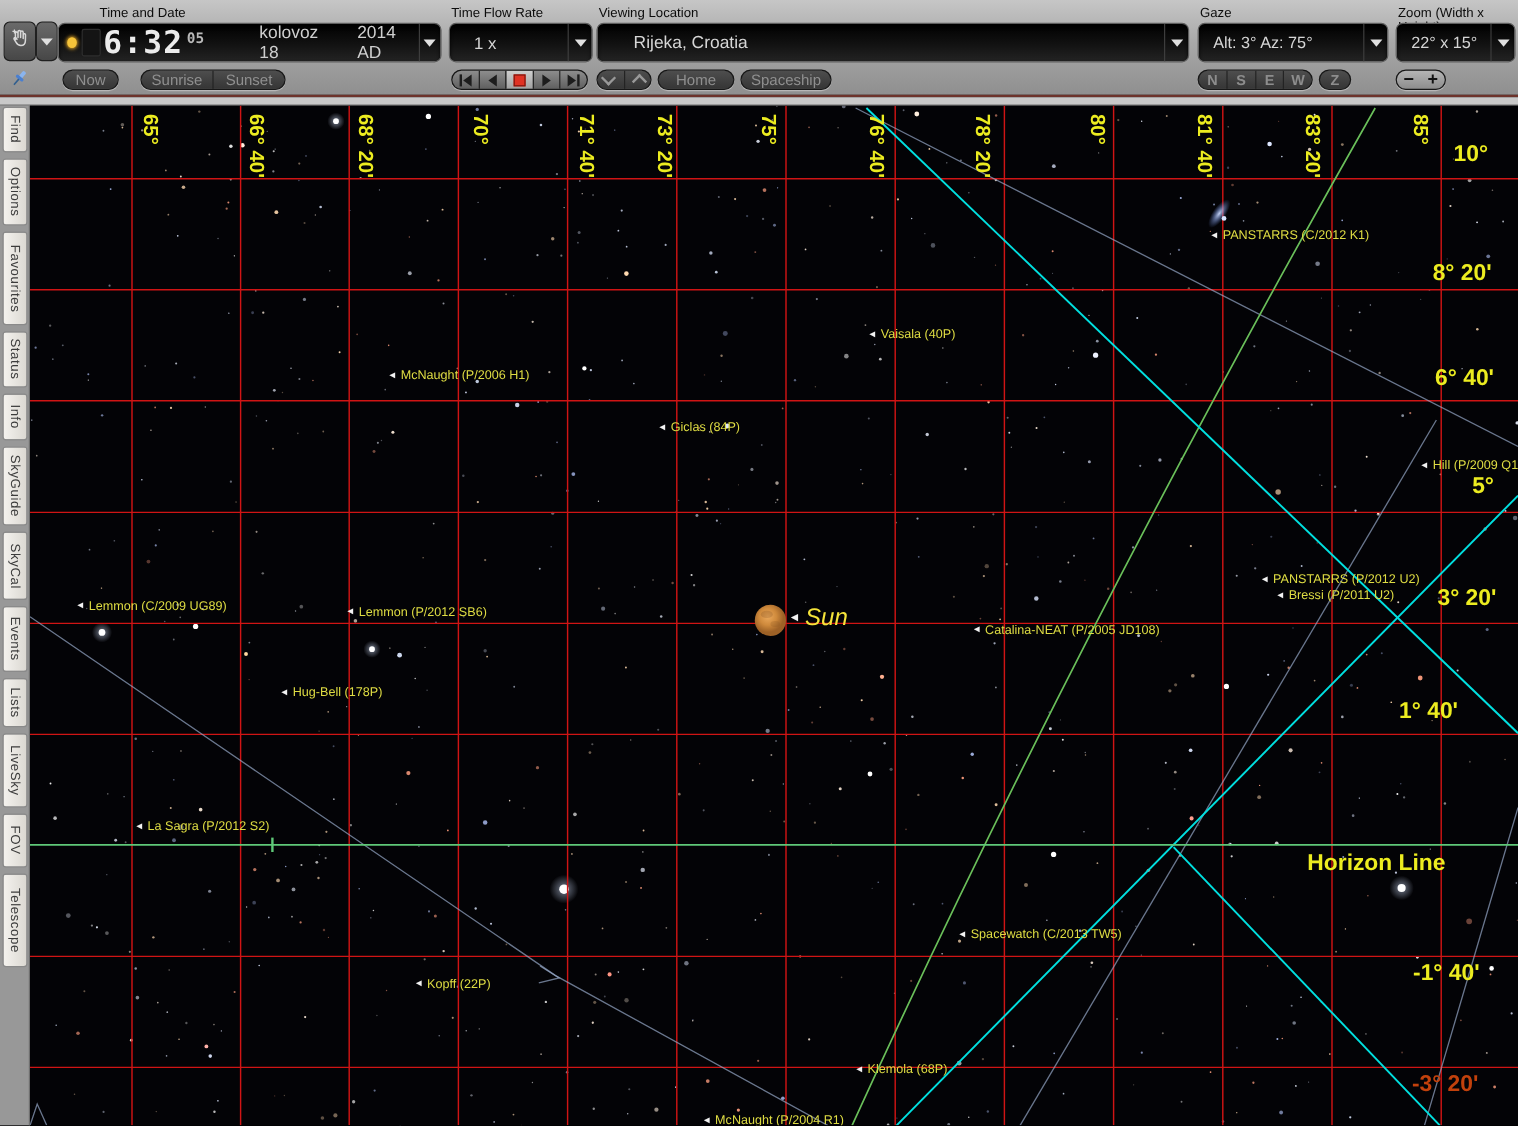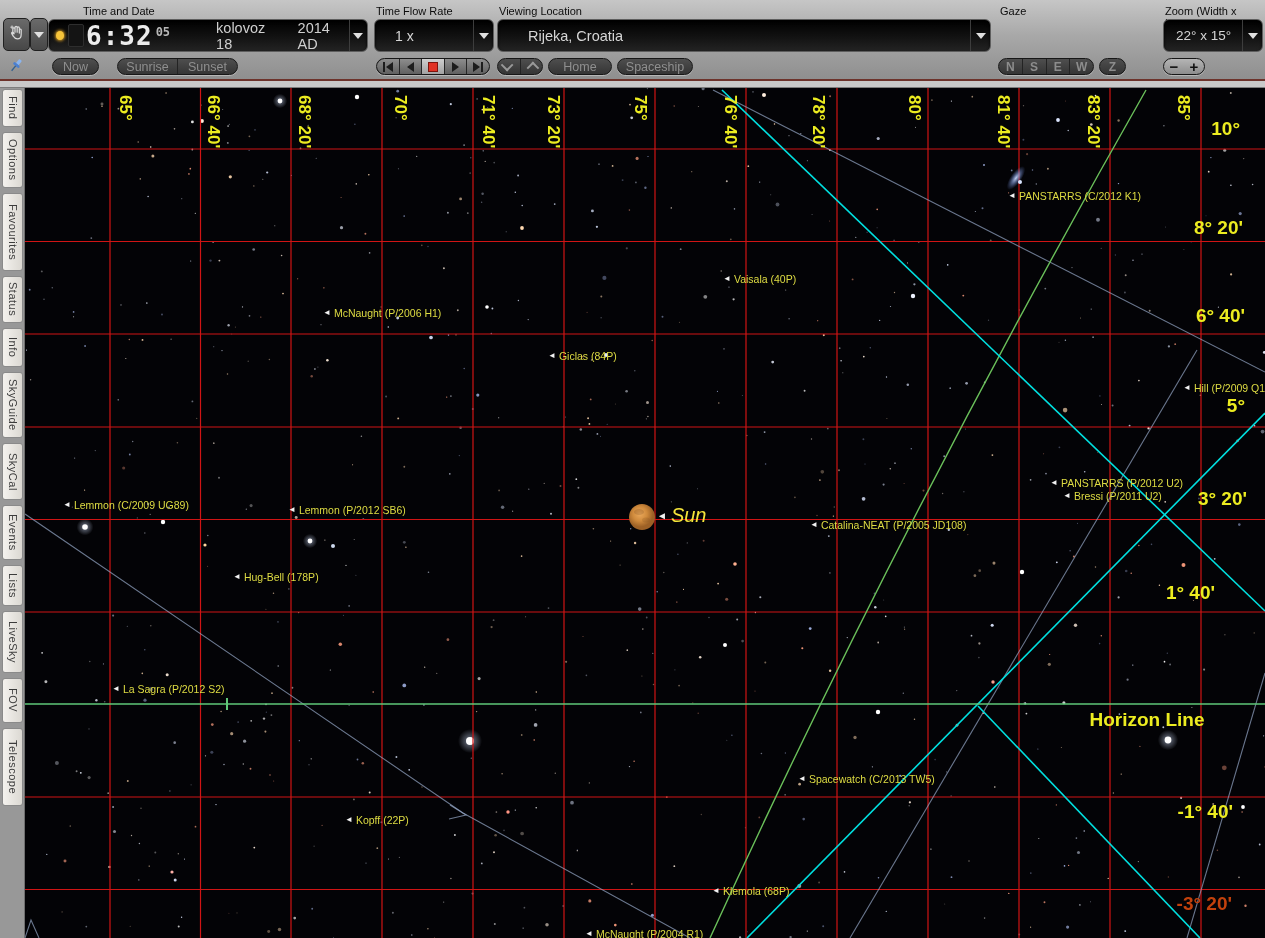--- a/index.html
+++ b/index.html
@@ -163,20 +163,26 @@
     <span class="half"><span class="chev up"></span></span>
   </div>
   <div class="pill" style="left:548px;width:64px;">
       <span>Home</span>
     </div>
   <div class="pill" style="left:617px;width:76px;">
       <span>Spaceship</span>
     </div>
 
   <div class="sec-label" style="left:1000px;">Gaze</div>
+  <div class="blackbox" style="left:998px;width:159px;">
+    <span style="margin-left:12px;font-size:13.5px;">Alt: 3° Az: 75°</span>
+    <span class="dd">
+        <span class="tri-dn"></span>
+      </span>
+  </div>
   <div class="pill nsew" style="left:998px;width:96px;padding:0;">
       <span class="ltr">N</span>
       <span class="sep"></span>
       <span class="ltr">S</span>
       <span class="sep"></span>
       <span class="ltr">E</span>
       <span class="sep"></span>
       <span class="ltr">W</span>
     </div>
   <div class="pill" style="left:1099px;width:27px;">

